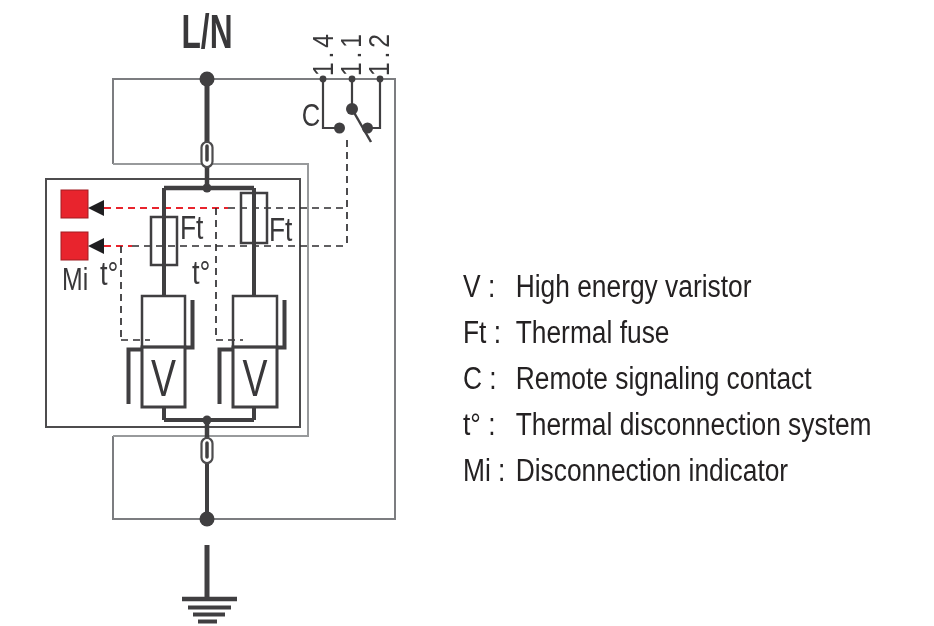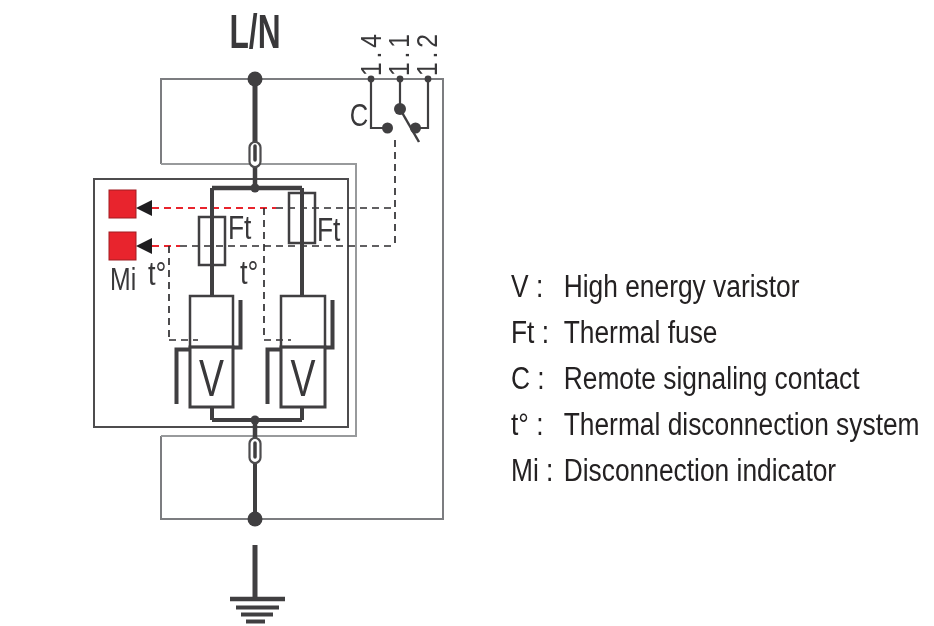--- a/index.html
+++ b/index.html
@@ -1,18 +1,18 @@
 <!DOCTYPE html>
 <html><head>
 <meta charset="utf-8">
 <style>
   html,body{margin:0;padding:0;background:#ffffff;}
   body{width:934px;height:626px;position:relative;overflow:hidden;
        font-family:"Liberation Sans",sans-serif;}
-  .canvas{position:absolute;inset:0;margin-left:48px;}
+  .canvas{position:absolute;inset:0;}
   svg{position:absolute;left:0;top:0;}
   svg text{font-family:"Liberation Sans",sans-serif;fill:#39383a;}
   .legend{position:absolute;left:463px;top:264px;}
   .legend-row{display:flex;height:46px;line-height:46px;font-size:31px;
       color:#242122;white-space:nowrap;transform:scaleX(0.85);
       transform-origin:left center;}
   .legend-sym{flex:0 0 62px;width:62px;}
   .legend-desc{flex:0 0 auto;}
 </style>
 </head>

